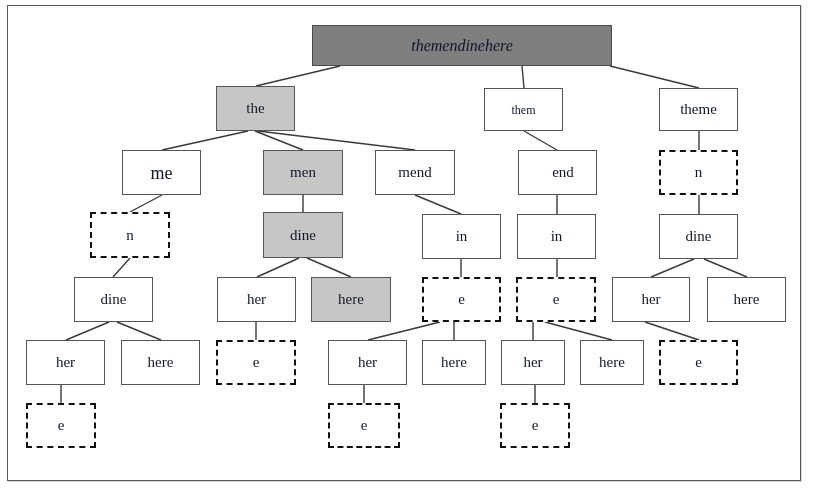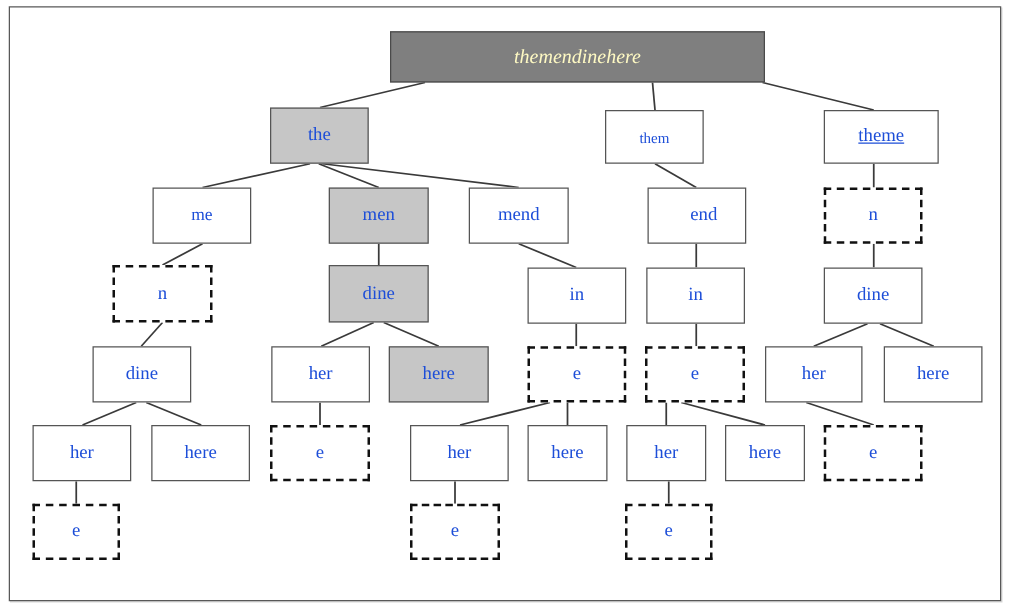--- a/index.html
+++ b/index.html
@@ -5,24 +5,24 @@
   html,body{margin:0;padding:0;background:#ffffff;}
   body{width:813px;height:492px;overflow:hidden;
        font-family:"Liberation Serif","DejaVu Serif",serif;}
   #frame{position:absolute;left:7px;top:5px;width:794px;height:476px;
          background:#fff;border:1px solid #585858;box-sizing:border-box;
          box-shadow:1px 1px 0 #d8d8d8;}
   #stage{position:absolute;left:0;top:0;width:813px;height:492px;}
   svg.edges{position:absolute;left:0;top:0;width:813px;height:492px;}
   .node{position:absolute;box-sizing:border-box;display:flex;
         align-items:center;justify-content:center;background:#ffffff;
-        border:1px solid #555555;color:#1d4ed8;}
+        border:1px solid #555555;color:#0f172a;}
   .node.dashed{border:2px dashed #111111;}
   .node.shade{background:#c6c6c6;}
-  .node.root{background:#7f7f7f;border:1px solid #4a4a4a;color:#fef9c3;
+  .node.root{background:#7f7f7f;border:1px solid #4a4a4a;color:#0f172a;
              font-style:italic;font-size:16px;}
   .node span{line-height:1;white-space:nowrap;}
 </style>
 </head>
 <body>
 
 <div id="frame"></div>
 
 <div id="stage">
   <svg class="edges" id="edge-layer" viewBox="0 0 813 492" xmlns="http://www.w3.org/2000/svg">
@@ -61,25 +61,25 @@
   <div id="node-layer">
       <div class="node root" style="left: 312px; top: 25px; width: 300px; height: 41px;">
         <span style="font-size: 16px;">themendinehere</span>
       </div>
       <div class="node shade" style="left: 216px; top: 86px; width: 79px; height: 45px;">
         <span style="font-size: 15px;">the</span>
       </div>
       <div class="node" style="left: 484px; top: 88px; width: 79px; height: 43px;">
         <span style="font-size: 12px;">them</span>
       </div>
-      <div class="node" style="left: 659px; top: 88px; width: 92px; height: 43px; text-decoration: underline;">
+      <div class="node" style="left: 659px; top: 88px; width: 79px; height: 43px;">
         <span style="font-size: 15px;">theme</span>
       </div>
       <div class="node" style="left: 122px; top: 150px; width: 79px; height: 45px;">
-        <span style="font-size: 14px;">me</span>
+        <span style="font-size: 18px;">me</span>
       </div>
       <div class="node shade" style="left: 263px; top: 150px; width: 80px; height: 45px;">
         <span style="font-size: 15px;">men</span>
       </div>
       <div class="node" style="left: 375px; top: 150px; width: 80px; height: 45px;">
         <span style="font-size: 15px;">mend</span>
       </div>
       <div class="node" style="left: 518px; top: 150px; width: 79px; height: 45px;">
         <span style="font-size: 15px; margin-left: 11px;">end</span>
       </div>

